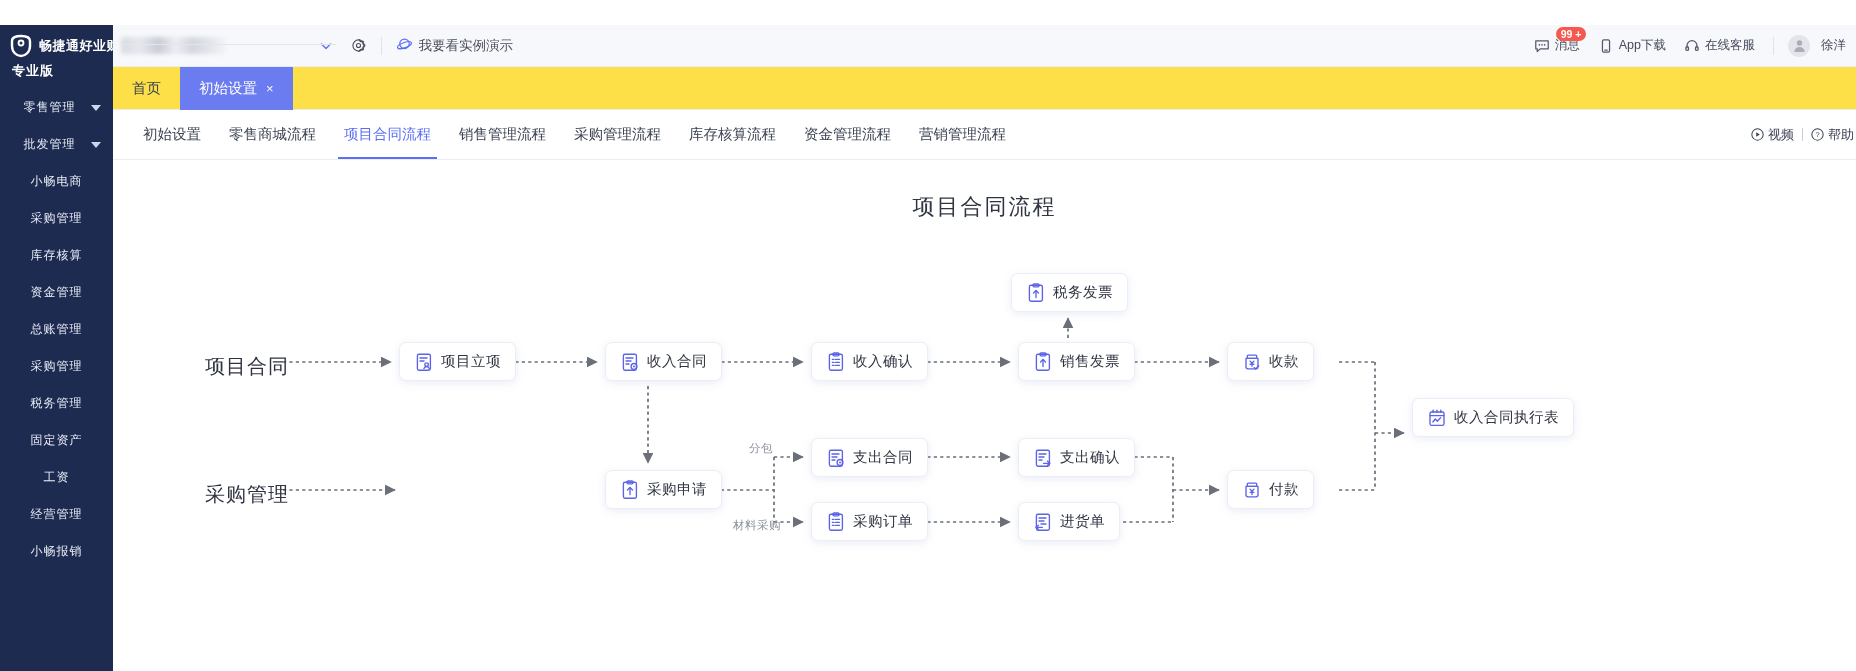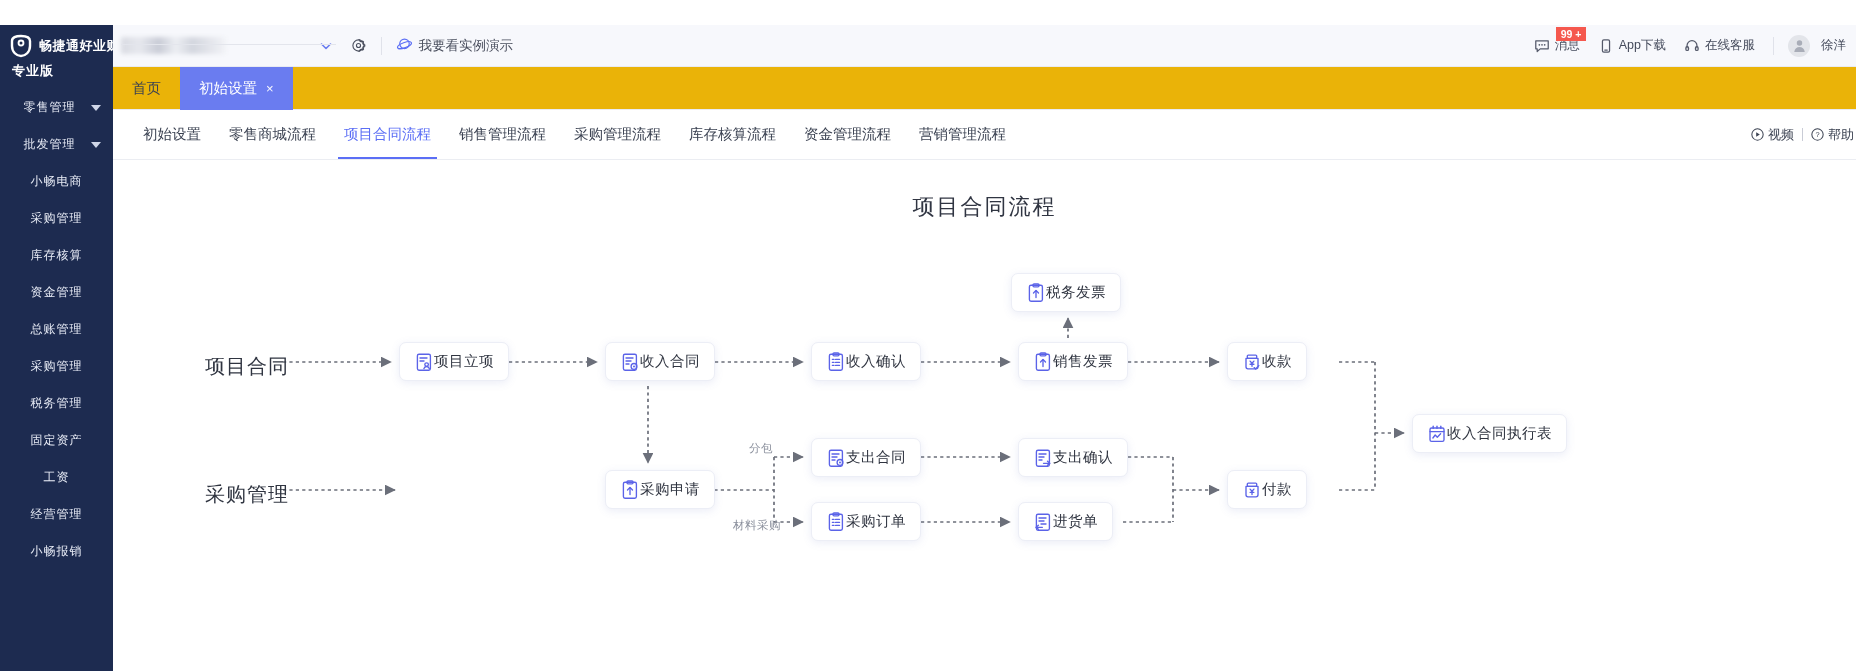--- a/index.html
+++ b/index.html
@@ -72,32 +72,32 @@
   .hdr-right {
     margin-left:auto; display:flex; align-items:center; gap:0; padding-right:10px;
   }
   .hdr-act {
     display:flex; align-items:center; gap:5px; color:#454b5c; font-size:12.5px;
     margin-left:18px; cursor:pointer; position:relative;
   }
   .badge99 {
     position:absolute; left:22px; top:-10px;
     background:#f5584e; color:#fff; font-size:10.5px; font-weight:700;
-    border-radius:0; padding:1px 5px 1px 5px; line-height:12px; white-space:nowrap;
+    border-radius:7px; padding:1px 5px 1px 5px; line-height:12px; white-space:nowrap;
   }
   .avatar {
     width:22px;height:22px;border-radius:50%;background:#e3e5ea;
     display:flex;align-items:center;justify-content:center;
   }
   .uname { color:#454b5c; font-size:12.5px; margin-left:6px; }
 
   
   .tabbar {
     position:absolute; left:113px; top:67px; width:1743px; height:43px;
-    background:#eab308; border-bottom:1px solid #e9ebf2;
+    background:#fde047; border-bottom:1px solid #e9ebf2;
     display:flex; align-items:center;
   }
   .tab {
     height:43px; display:flex; align-items:center; padding:0 19px;
     font-size:14.5px; color:#3b4252; cursor:pointer; white-space:nowrap;
   }
   .tab.active { background:#6a7cf0; color:#ffffff; }
   .tab .xclose { margin-left:9px; font-size:13px; opacity:.95; }
 
   
@@ -130,21 +130,21 @@
   .flow-title {
     position:absolute; left:0; top:0; width:100%; text-align:center;
     font-size:22px; color:#303542; letter-spacing:2px; padding-top:32px;
   }
 
   
   .node {
     position:absolute; height:39px; border-radius:7px; background:#ffffff;
     border:1px solid #eceef6;
     box-shadow:0 2px 9px rgba(104,114,190,.13);
-    display:flex; align-items:center; padding:0 14px;
+    display:flex; align-items:center; gap:7px; padding:0 14px;
     cursor:pointer; white-space:nowrap;
   }
   .node .nlabel { font-size:14.5px; color:#2f3440; letter-spacing:.5px; }
   .node svg { flex:none; }
 
   
   .rowlabel {
     position:absolute; font-size:20px; color:#2f3440; letter-spacing:1px;
     white-space:nowrap;
   }
@@ -473,21 +473,21 @@
               <path d="M4 6.4h12v8.4a2 2 0 0 1-2 2H6a2 2 0 0 1-2-2z" fill="none" stroke="#5b63e8" stroke-width="1.35" stroke-linejoin="round" stroke-linecap="round"></path>
               <rect x="5.3" y="3.1" width="9.4" height="3.2" rx="1" fill="none" stroke="#5b63e8" stroke-width="1.35" stroke-linejoin="round" stroke-linecap="round"></rect>
               <path d="M8.1 9.1 L10 11.3 L11.9 9.1" fill="none" stroke="#5b63e8" stroke-width="1.35" stroke-linejoin="round" stroke-linecap="round"></path>
               <line x1="10" y1="11.3" x2="10" y2="14.3" fill="none" stroke="#5b63e8" stroke-width="1.35" stroke-linejoin="round" stroke-linecap="round"></line>
               <line x1="8.1" y1="12.2" x2="11.9" y2="12.2" fill="none" stroke="#5b63e8" stroke-width="1.35" stroke-linejoin="round" stroke-linecap="round"></line>
               <path d="M12.2 15.6 L13.6 17 L16.8 13.6" fill="none" stroke="#5b63e8" stroke-width="1.35" stroke-linejoin="round" stroke-linecap="round"></path>
             </svg>
           </span>
           <span class="nlabel">收款</span>
         </div>
-        <div class="node" style="left: 1299px; top: 254px;">
+        <div class="node" style="left: 1299px; top: 238px;">
           <span style="display: flex;">
             <svg width="20" height="20" viewBox="0 0 20 20">
               <rect x="3" y="4" width="14" height="13.4" rx="1.6" fill="none" stroke="#5b63e8" stroke-width="1.35" stroke-linejoin="round" stroke-linecap="round"></rect>
               <line x1="3" y1="7.6" x2="17" y2="7.6" fill="none" stroke="#5b63e8" stroke-width="1.35" stroke-linejoin="round" stroke-linecap="round"></line>
               <line x1="6.2" y1="2.2" x2="6.2" y2="4.4" fill="none" stroke="#5b63e8" stroke-width="1.35" stroke-linejoin="round" stroke-linecap="round"></line>
               <line x1="10" y1="2.2" x2="10" y2="4.4" fill="none" stroke="#5b63e8" stroke-width="1.35" stroke-linejoin="round" stroke-linecap="round"></line>
               <line x1="13.8" y1="2.2" x2="13.8" y2="4.4" fill="none" stroke="#5b63e8" stroke-width="1.35" stroke-linejoin="round" stroke-linecap="round"></line>
               <path d="M5.9 14 L8.2 11 L10.3 13.2 L13.6 9.8" fill="none" stroke="#5b63e8" stroke-width="1.35" stroke-linejoin="round" stroke-linecap="round"></path>
             </svg>
           </span>

